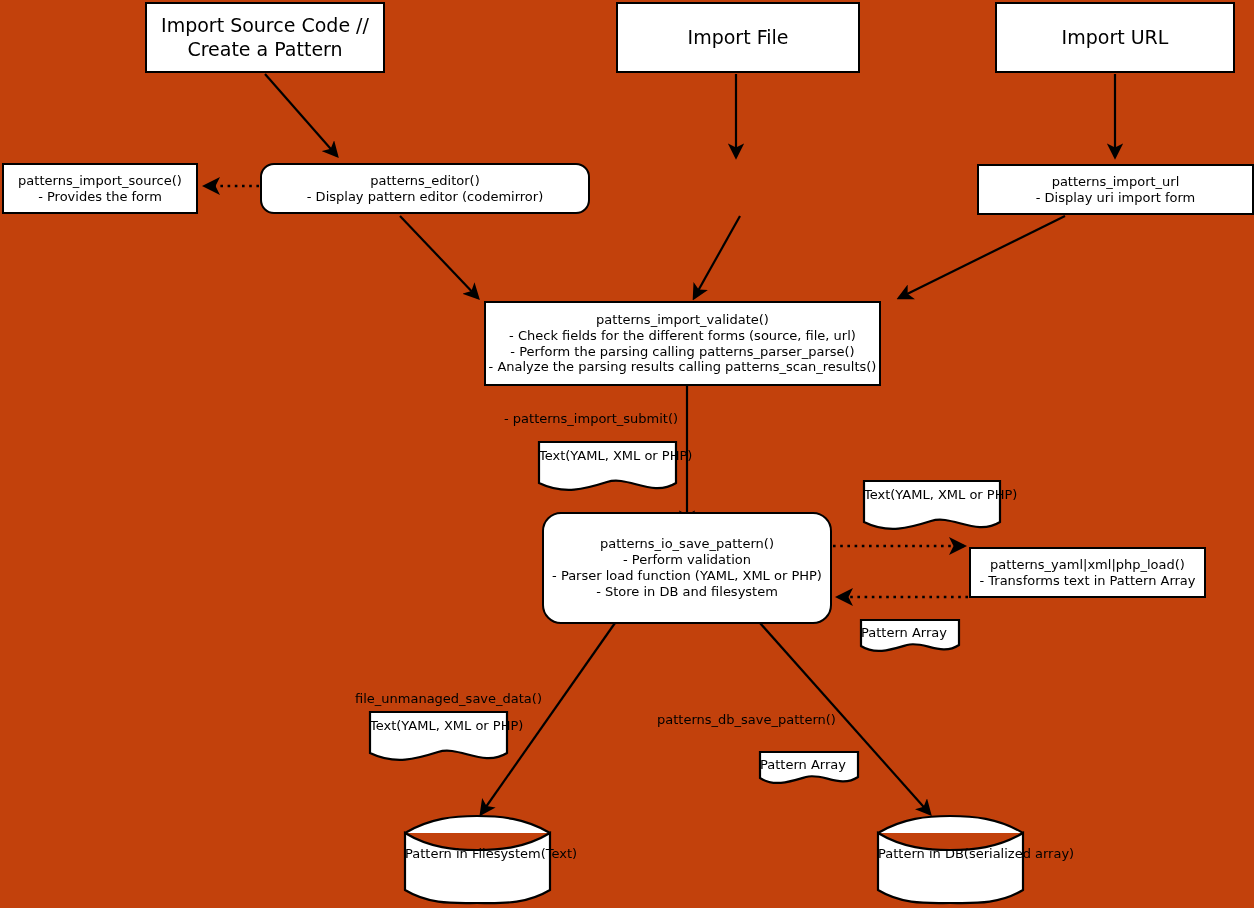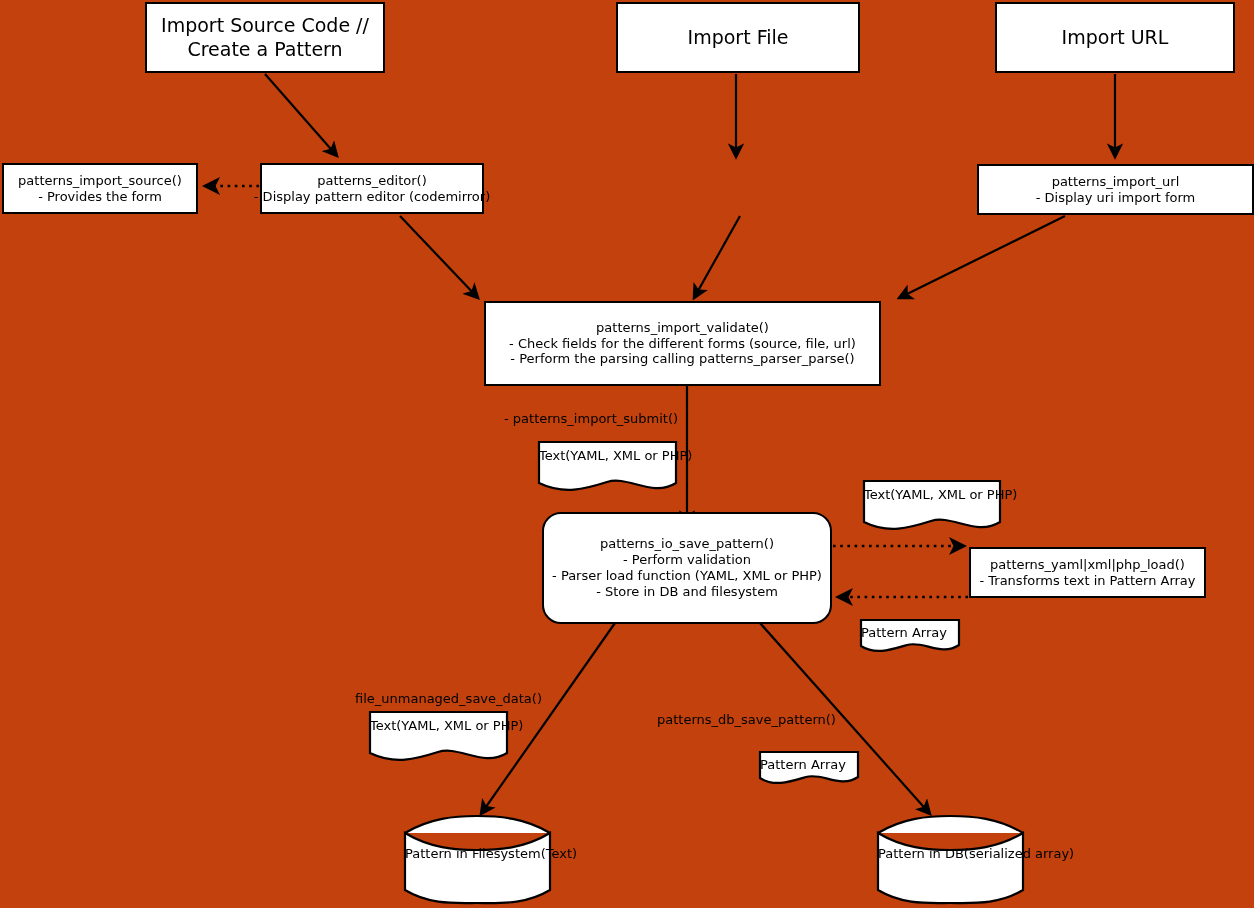--- a/index.html
+++ b/index.html
@@ -150,35 +150,36 @@
 
   <div class="node rect-node" style="left:2px; top:163px; width:196px; height:51px;">
     <span class="line t-mid">patterns_import_source()</span>
     <span class="line t-mid">- Provides the form</span>
   </div>
 
   <div class="node rect-node" style="left:995px; top:2px; width:240px; height:71px;">
     <span class="line t-big">Import URL</span>
   </div>
 
-  <div class="node rect-node" style="left:260px; top:163px; width:224px; height:51px;">
+  <div class="node rect-node" style="left:260px; top:163px; width:330px; height:51px;border-radius:14px;">
     <span class="line t-mid">patterns_editor()</span>
     <span class="line t-mid">- Display pattern editor (codemirror)</span>
   </div>
 
 
   <div class="node rect-node" style="left:977px; top:164px; width:277px; height:51px;">
     <span class="line t-mid">patterns_import_url</span>
     <span class="line t-mid">- Display uri import form</span>
   </div>
 
   <div class="node rect-node" style="left:484px; top:301px; width:397px; height:85px;">
     <span class="line t-mid">patterns_import_validate()</span>
     <span class="line t-mid">- Check fields for the different forms (source, file, url)</span>
     <span class="line t-mid">- Perform the parsing calling patterns_parser_parse()</span>
+    <span class="line t-mid">- Analyze the parsing results calling patterns_scan_results()</span>
   </div>
 
   <div class="node rect-node" style="left:542px; top:512px; width:290px; height:112px;border-radius:19px;">
     <span class="line t-mid">patterns_io_save_pattern()</span>
     <span class="line t-mid">- Perform validation</span>
     <span class="line t-mid">- Parser load function (YAML, XML or PHP)</span>
     <span class="line t-mid">- Store in DB and filesystem</span>
   </div>
 
   <div class="node rect-node" style="left:969px; top:547px; width:237px; height:51px;">

